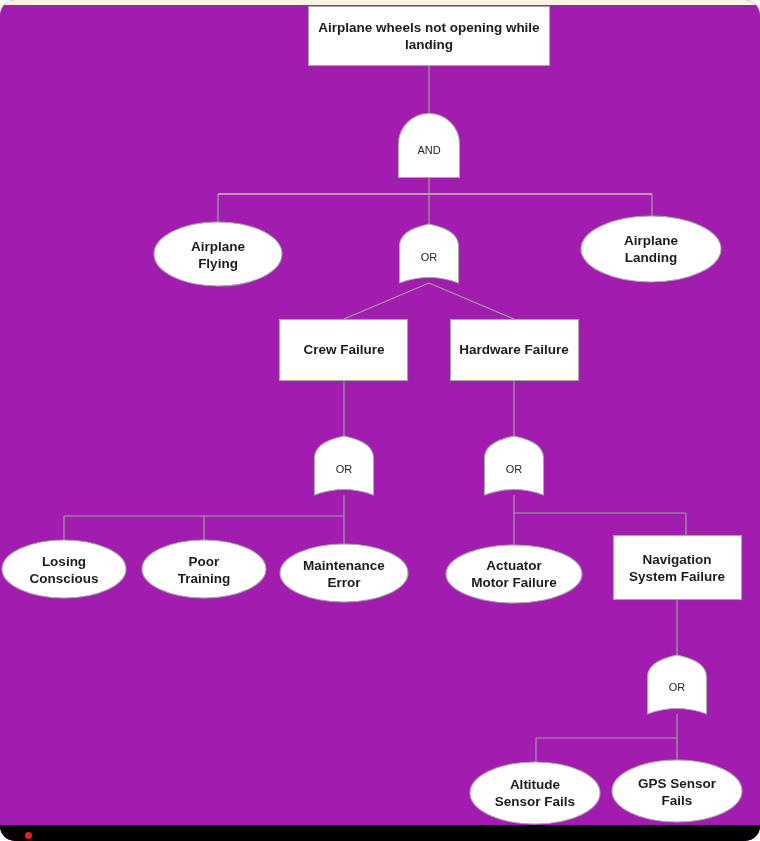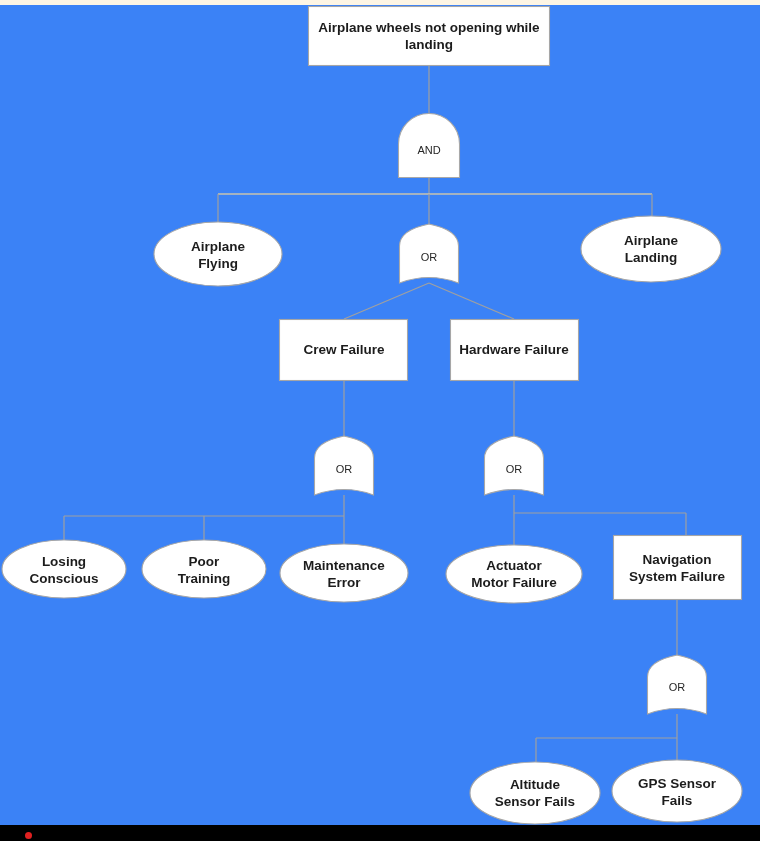--- a/index.html
+++ b/index.html
@@ -7,22 +7,23 @@
     padding: 0;
     background: #ffffff;
   }
   body {
     font-family: "Liberation Sans", sans-serif;
   }
   #canvas {
     position: relative;
     width: 760px;
     height: 841px;
-    background: #3b82f6;
+    background: #a21caf;
     overflow: hidden;
+    border-radius: 15px;
   }
   #top-strip {
     position: absolute;
     left: 0;
     top: 0;
     width: 760px;
     height: 5px;
     background: #fdf5e4;
   }
   #bottom-bar {

